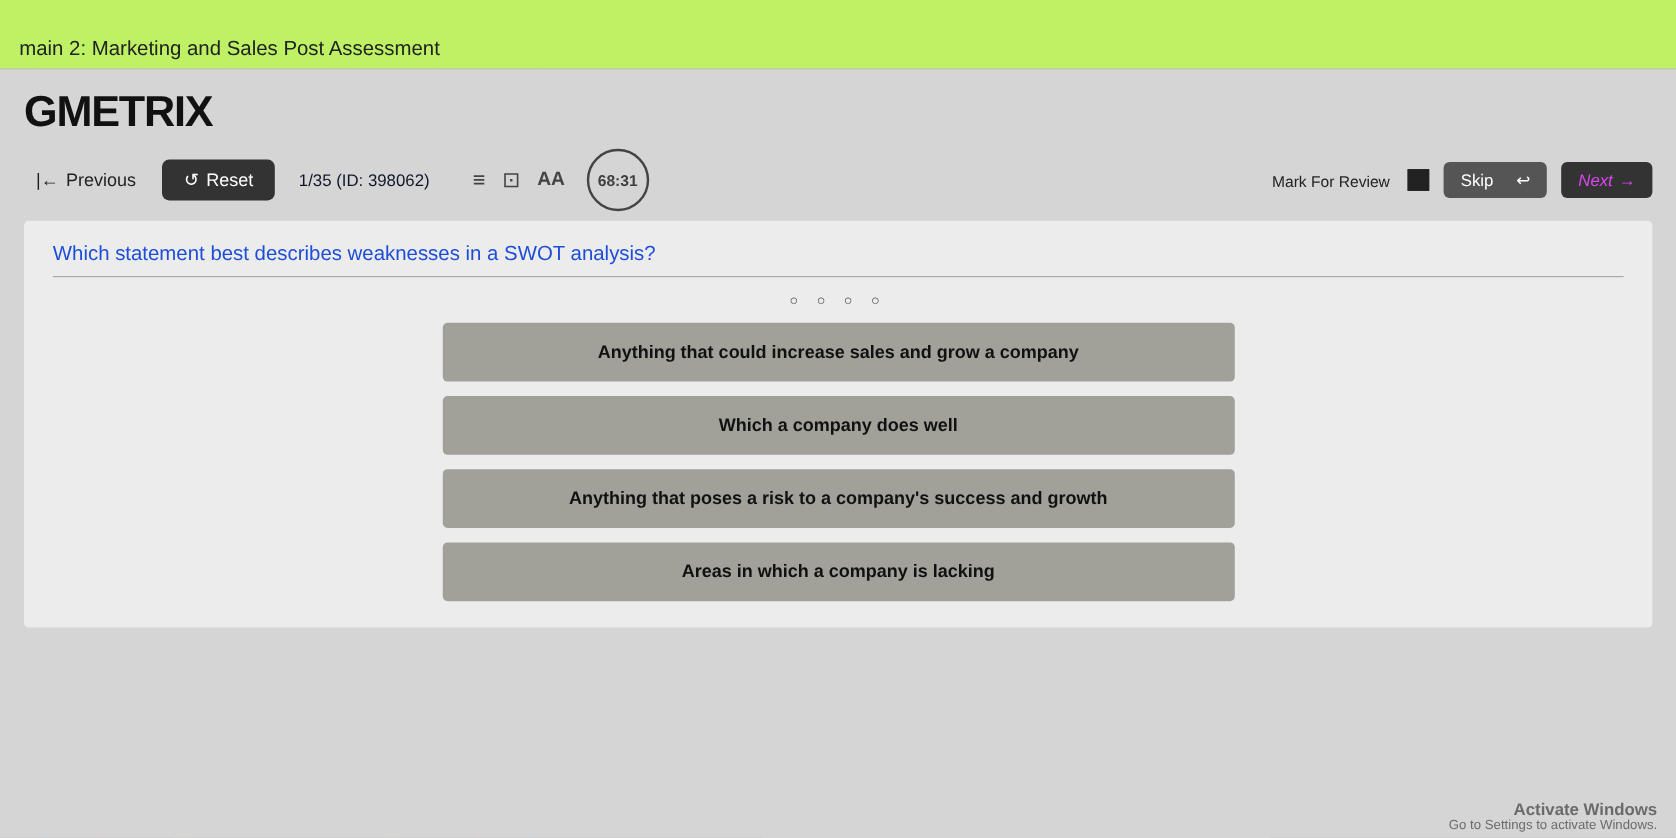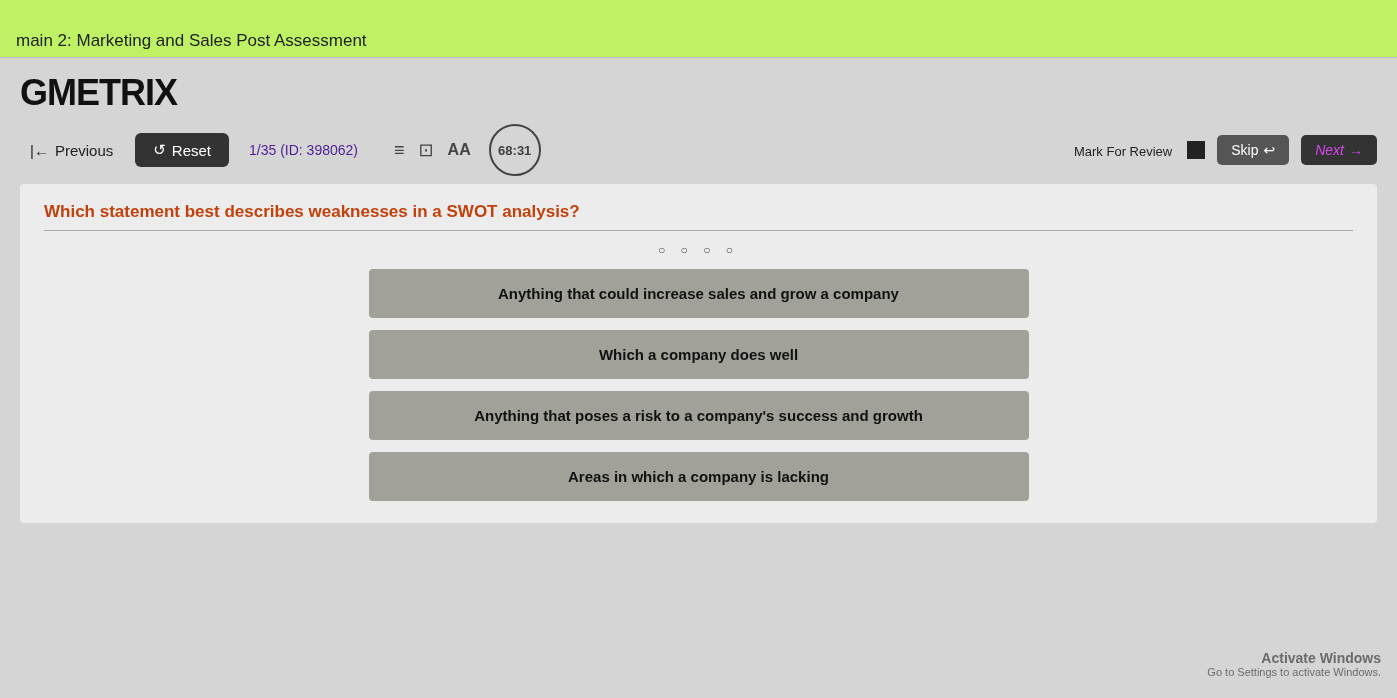--- a/index.html
+++ b/index.html
@@ -110,21 +110,21 @@
       font-size: 15px;
       cursor: pointer;
       display: flex;
       align-items: center;
       gap: 6px;
       font-weight: 500;
     }
 
     .question-counter {
       font-size: 14px;
-      color: #4c1d95;
+      color: #0f172a;
       margin-left: 8px;
     }
 
     .toolbar-icons {
       display: flex;
       align-items: center;
       gap: 14px;
       margin-left: 24px;
     }
 
@@ -178,21 +178,21 @@
     .btn-skip {
       background: #555;
       color: #fff;
       border: none;
       border-radius: 5px;
       padding: 7px 14px;
       font-size: 14px;
       cursor: pointer;
       display: flex;
       align-items: center;
-      gap: 5px;
+      gap: 19px;
     }
 
     .btn-next {
       background: #333;
       color: #d946ef;
       border: none;
       border-radius: 5px;
       padding: 7px 14px;
       font-size: 14px;
       cursor: pointer;
@@ -205,22 +205,22 @@
     
     .question-panel {
       margin: 0 20px 0 20px;
       background: rgba(240, 240, 240, 0.85);
       border-radius: 4px;
       padding: 18px 24px 12px 24px;
     }
 
     .question-text {
       font-size: 17px;
-      color: #c2410c;
-      font-weight: 700;
+      color: #1d4ed8;
+      font-weight: 400;
       margin-bottom: 8px;
     }
 
     .question-divider {
       border: none;
       border-top: 1px solid #aaa;
       margin: 8px 0 12px 0;
     }
 
     .dots-row {
@@ -251,21 +251,21 @@
       width: 660px;
       text-align: center;
       cursor: pointer;
       font-weight: 700;
       transition: background 0.15s;
     }
 
     
     .windows-watermark {
       position: absolute;
-      bottom: 20px;
+      bottom: 4px;
       right: 16px;
       font-size: 13px;
       color: rgba(60,60,60,0.7);
       text-align: right;
       z-index: 10;
     }
     .windows-watermark .line1 { font-weight: 600; font-size: 14px; }
     .windows-watermark .line2 { font-size: 11px; }
   </style>
 </head>

